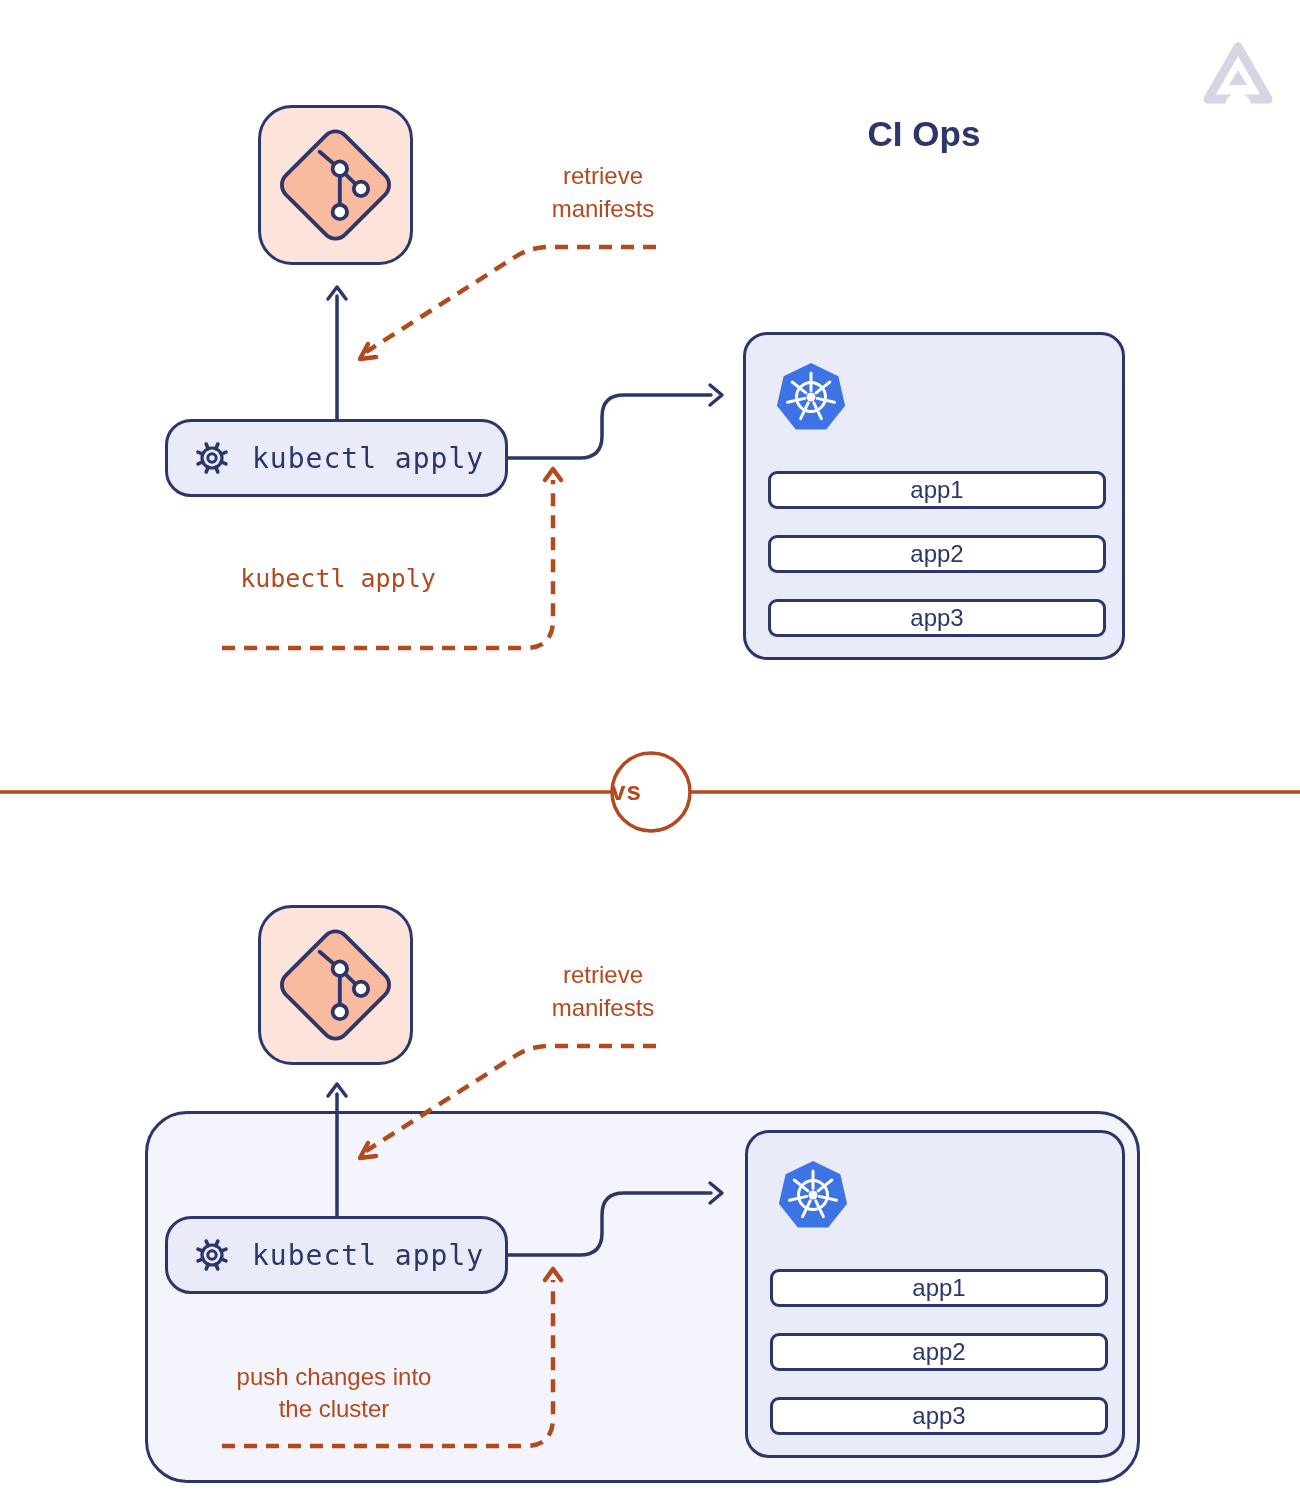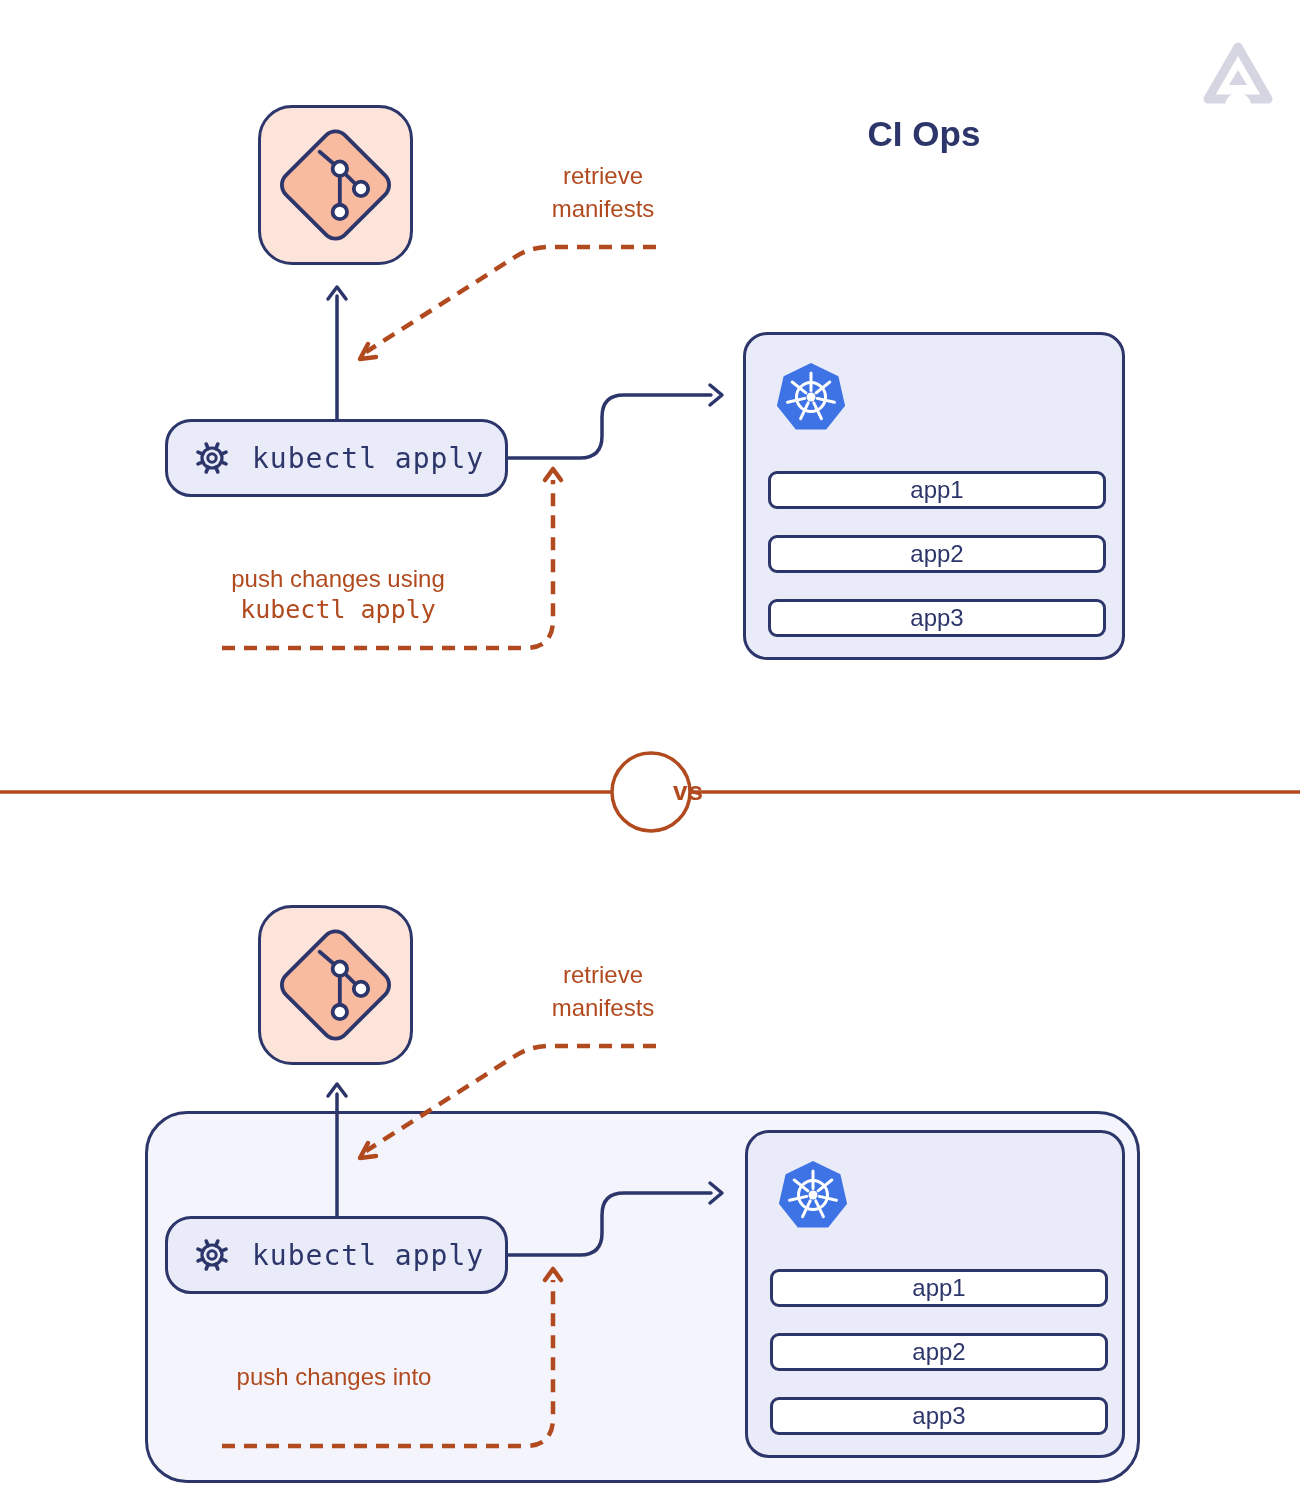--- a/index.html
+++ b/index.html
@@ -38,21 +38,21 @@
   .push.top{left:178px;top:563px}
   .push.bottom{left:174px;top:1361px;line-height:32px}
   .push .mono{font-family:"DejaVu Sans Mono","Liberation Mono",monospace;font-size:25px}
 
   .overlay{position:absolute;left:0;top:0;width:1300px;height:1504px;z-index:2;pointer-events:none}
   .nav{stroke:var(--navy);stroke-width:3.5;fill:none;stroke-linecap:round;stroke-linejoin:round}
   .dash{stroke:var(--rust);stroke-width:4.5;fill:none;stroke-dasharray:13 9}
   .tip{stroke:var(--rust);stroke-width:4.5;fill:none;stroke-linecap:round;stroke-linejoin:round}
   .divline{stroke:var(--rust);stroke-width:3.5}
   .divcircle{stroke:var(--rust);stroke-width:3.5;fill:var(--white)}
-  .vs-label{position:absolute;left:611px;top:776px;width:93px;text-align:right;font-size:26px;font-weight:700;color:var(--rust);letter-spacing:1px;z-index:4}
+  .vs-label{position:absolute;left:611px;top:776px;width:93px;text-align:left;font-size:26px;font-weight:700;color:var(--rust);letter-spacing:1px;z-index:4}
 
   .brand{position:absolute;left:1202px;top:40px;width:72px;height:66px}
 </style>
 </head>
 <body>
 
 <div class="canvas">
 
   <div class="title top">CI Ops</div>
 
@@ -89,21 +89,20 @@
             <line x1="14.2" y1="8.8" x2="12.2" y2="4.0"></line>
           <line x1="21.8" y1="8.8" x2="23.8" y2="4.0"></line>
             <line x1="27.2" y1="14.2" x2="32.0" y2="12.2"></line>
         </g>
       </g>
     </svg>
     <span class="kubectl-label">kubectl apply</span>
   </div>
 
   <div class="annot push top">
-    <div>push changes using</div>
     <div class="mono">kubectl apply</div>
   </div>
 
   <div class="box cluster">
     <svg class="k8s-logo" viewBox="0 0 70 74">
       <polygon points="35,2 62.4,15.2 69.1,44.8 50.2,68.5 19.8,68.5 0.9,44.8 7.6,15.2" fill="var(--k8s)"></polygon>
       <g stroke="#fff" stroke-width="3" stroke-linecap="round" fill="none">
         <circle cx="35" cy="36" r="14.5"></circle>
         <line x1="35" y1="29.5" x2="35" y2="12"></line>
           <line x1="40.1" y1="31.9" x2="53.8" y2="21.0"></line>
@@ -157,20 +156,21 @@
           <line x1="21.8" y1="8.8" x2="23.8" y2="4.0"></line>
             <line x1="27.2" y1="14.2" x2="32.0" y2="12.2"></line>
         </g>
       </g>
     </svg>
     <span class="kubectl-label">kubectl apply</span>
   </div>
 
   <div class="annot push bottom">
     <div>push changes into</div>
+    <div>the cluster</div>
   </div>
 
   <div class="box cluster bottom">
     <svg class="k8s-logo" viewBox="0 0 70 74">
       <polygon points="35,2 62.4,15.2 69.1,44.8 50.2,68.5 19.8,68.5 0.9,44.8 7.6,15.2" fill="var(--k8s)"></polygon>
       <g stroke="#fff" stroke-width="3" stroke-linecap="round" fill="none">
         <circle cx="35" cy="36" r="14.5"></circle>
         <line x1="35" y1="29.5" x2="35" y2="12"></line>
           <line x1="40.1" y1="31.9" x2="53.8" y2="21.0"></line>
         <line x1="41.3" y1="37.4" x2="58.4" y2="41.3"></line>

